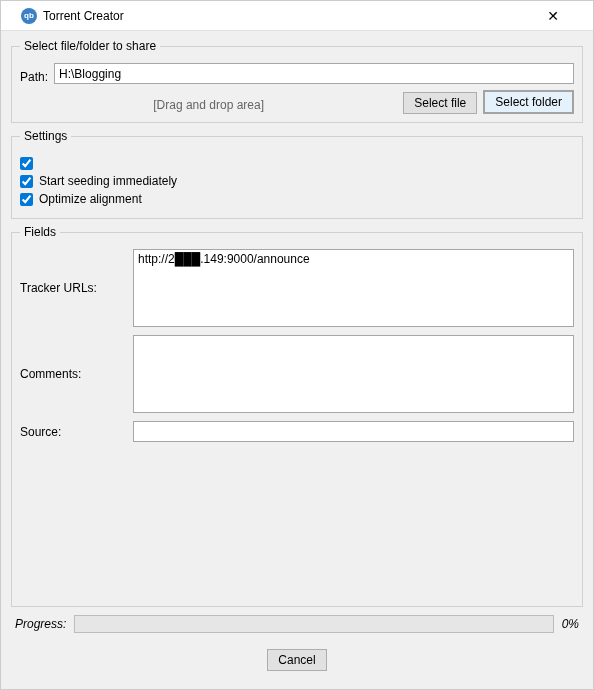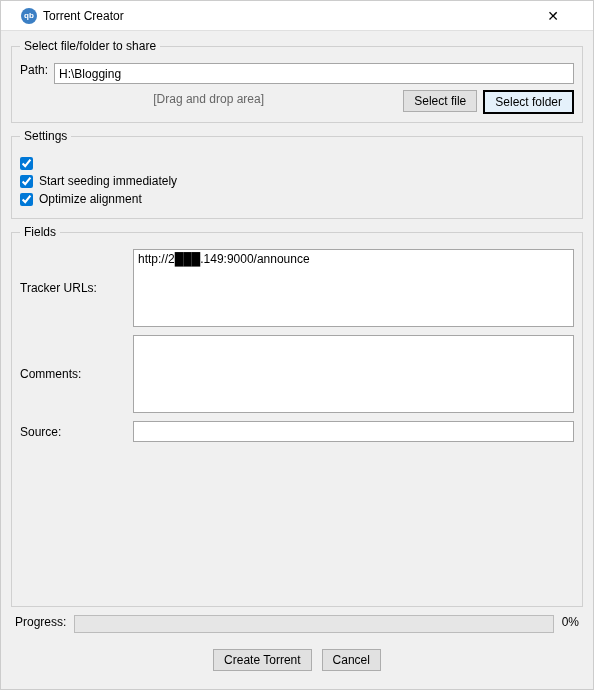--- a/index.html
+++ b/index.html
@@ -5,38 +5,38 @@
 * { box-sizing: border-box; margin: 0; padding: 0; }
 body { font-family: "Segoe UI", Tahoma, sans-serif; font-size: 12px; background: #fff; color: #000; }
 .window { width: 594px; height: 690px; border: 1px solid #ccc; background: #f0f0f0; display: flex; flex-direction: column; }
 .titlebar { height: 30px; display: flex; align-items: center; padding: 0 20px; background: #fff; border-bottom: 1px solid #e0e0e0; }
 .titlebar-icon { width: 16px; height: 16px; border-radius: 50%; background: #3b7fc4; margin-right: 6px; display: flex; align-items: center; justify-content: center; color: #fff; font-size: 8px; font-weight: bold; }
 .titlebar-title { flex: 1; font-size: 12px; }
 .close-btn { width: 40px; height: 28px; display: flex; align-items: center; justify-content: center; font-size: 14px; cursor: pointer; }
 .content { flex: 1; padding: 8px 10px; display: flex; flex-direction: column; gap: 6px; overflow: hidden; border-radius: 14px; }
 fieldset { border: 1px solid #d0d0d0; padding: 10px 8px 8px 8px; position: relative; background: #f0f0f0; }
 legend { font-size: 12px; padding: 0 4px; color: #000; }
-.row { display: flex; align-items: flex-start; gap: 6px; margin-bottom: 6px; }
+.row { display: flex; align-items: flex-end; gap: 6px; margin-bottom: 6px; }
 .row:last-child { margin-bottom: 0; }
 label.lbl { font-size: 12px; }
 input[type="text"], textarea, select { font-family: inherit; font-size: 12px; border: 1px solid #a6a6a6; background: #fff; padding: 2px 4px; }
 input[type="text"] { height: 21px; }
 textarea { resize: none; }
 select { height: 22px; background: #e8e8e8; border: 1px solid #a6a6a6; width: 65px; }
 button { font-family: inherit; font-size: 12px; background: #e1e1e1; border: 1px solid #adadad; padding: 3px 10px; cursor: pointer; }
-button.primary { border: 2px solid #000000; background: #e5f1fb; }
+button.primary { border: 2px solid #a3a3a3; background: #e5f1fb; }
 .droparea { flex: 1; text-align: center; color: #666; padding: 2px 0; }
 .check-row { display: flex; align-items: center; gap: 6px; margin: 4px 0; }
 input[type="checkbox"] { width: 13px; height: 13px; accent-color: #0078d7; }
 .fields-group { flex: 1; display: flex; flex-direction: column; }
 .field-row { display: flex; align-items: center; gap: 8px; margin-bottom: 8px; }
 .field-row .flabel { width: 105px; font-size: 12px; }
 .field-row textarea, .field-row input[type="text"] { flex: 1; }
 .field-row textarea { height: 78px; }
-.progress-row { display: flex; align-items: flex-start; gap: 8px; padding: 2px 4px; }
+.progress-row { display: flex; align-items: center; gap: 8px; padding: 2px 4px; font-style: italic; }
 .progress-bar { flex: 1; height: 18px; background: #e6e6e6; border: 1px solid #bcbcbc; }
 .footer { display: flex; justify-content: center; gap: 10px; padding: 8px 0 10px 0; }
 .pieces-input { width: 35px; background: #f0f0f0; border: none; padding: 2px 4px; }
 .calc-btn { padding: 3px 8px; }
 </style>
 </head>
 <body>
 
 <div class="window">
   <div class="titlebar">
@@ -91,18 +91,17 @@
       </div>
     </fieldset>
 
     <div class="progress-row">
       <span>Progress:</span>
       <div class="progress-bar"></div>
       <span>0%</span>
     </div>
 
     <div class="footer">
-      <button>Create Torrent</button>
       <button>Cancel</button>
     </div>
 
   </div>
 </div>
 
 </body></html>

